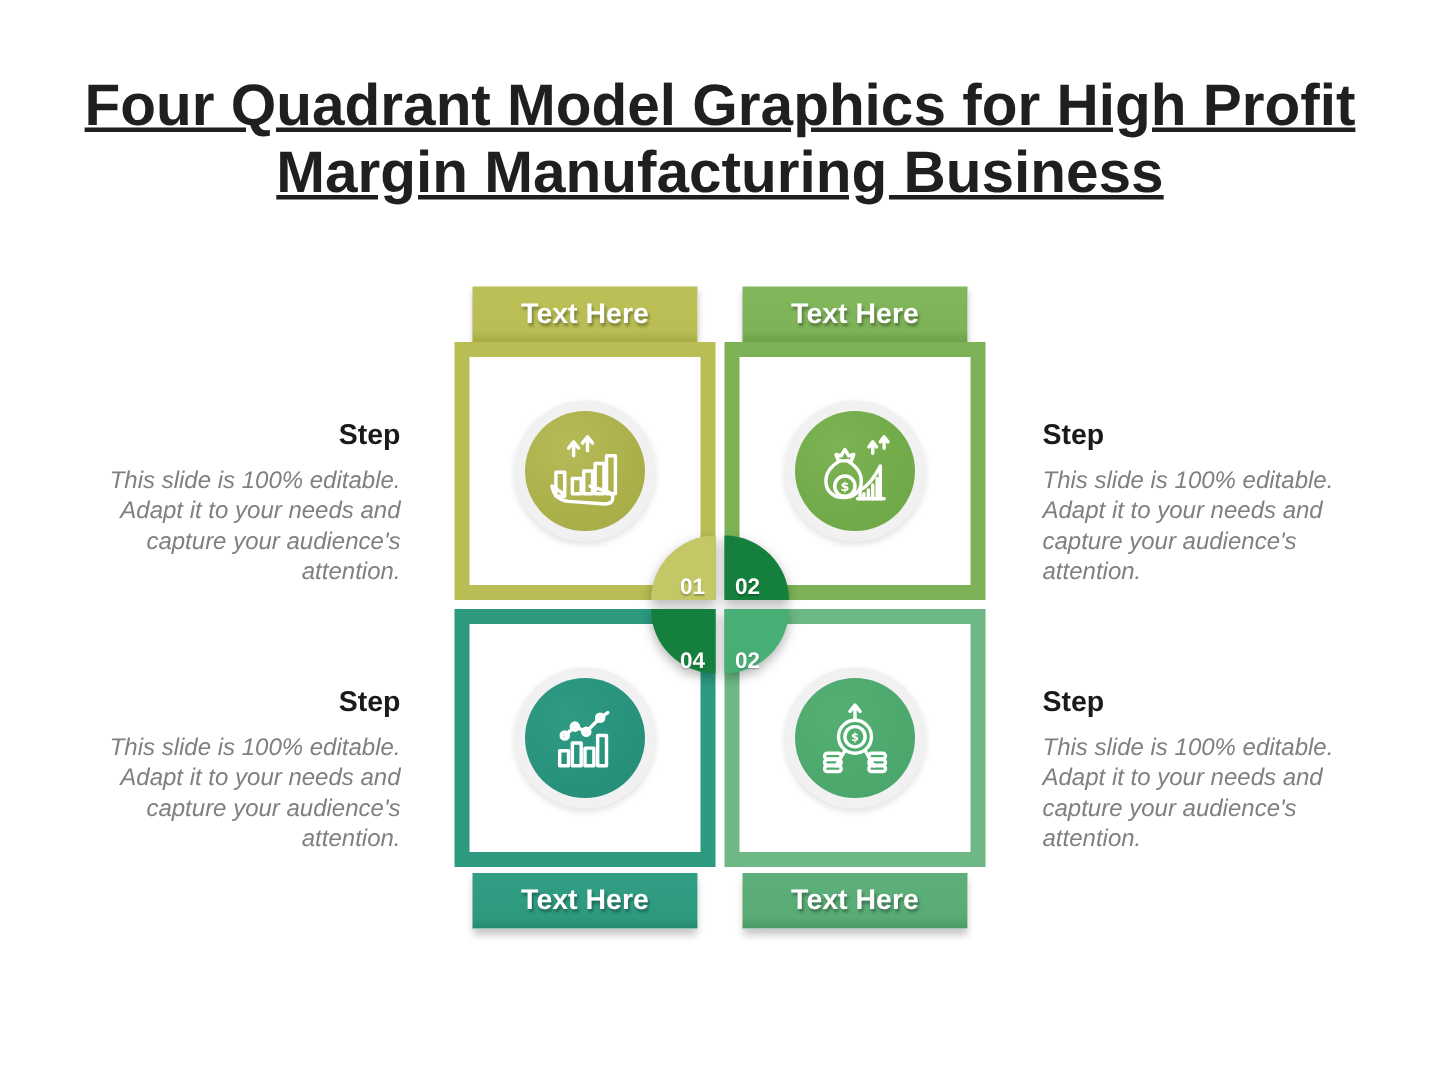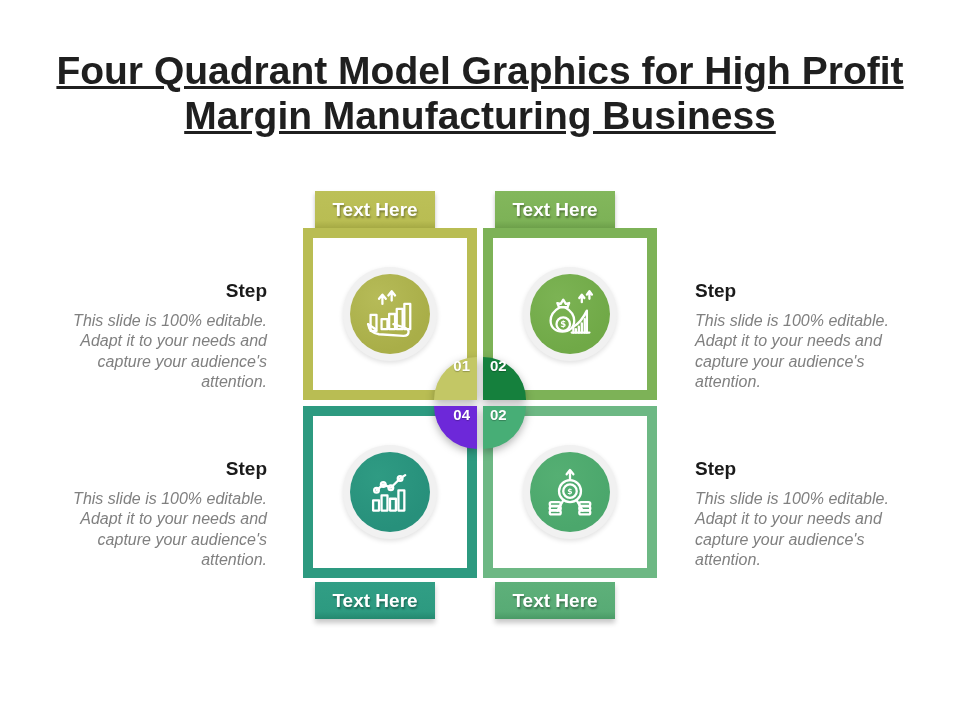--- a/index.html
+++ b/index.html
@@ -26,21 +26,21 @@
     position:absolute;width:174px;height:172px;background:#ffffff;
     border:10px solid;box-sizing:border-box;
     display:flex;align-items:center;justify-content:center;
   }
   .quad.q1{left:303px;top:228px;border-color:#b9bd53;}
   .quad.q2{left:483px;top:228px;border-color:#7db257;}
   .quad.q4{left:303px;top:406px;border-color:#2d9a80;}
   .quad.q3{left:483px;top:406px;border-color:#6db884;}
   
   .tab{
-    position:absolute;width:120px;height:37px;
+    position:absolute;width:150px;height:37px;
     display:flex;align-items:center;justify-content:center;
     color:#fff;font-weight:bold;font-size:19px;
     text-shadow:1px 2px 2px rgba(0,0,0,.35);
     box-shadow:0 3px 4px rgba(0,0,0,.25);
   }
   .tab.top{top:191px;}
   .tab.bottom{top:582px;box-shadow:0 4px 5px rgba(0,0,0,.22);}
   .tab.t1{left:315px;background:linear-gradient(180deg,#bcc058 0%,#b9bd53 80%,#a6aa44 100%);}
   .tab.t2{left:495px;background:linear-gradient(180deg,#83b75c 0%,#7db257 80%,#6da04a 100%);}
   .tab.t4{left:315px;background:linear-gradient(180deg,#319e85 0%,#2d9a80 80%,#24886f 100%);}
@@ -61,26 +61,26 @@
   .disc.c3{background:radial-gradient(circle at 35% 30%,#55af73,#4ba76c 70%);}
   .disc svg{width:54px;height:54px;}
   .disc svg *{vector-effect:non-scaling-stroke;}
   
   .badge{
     position:absolute;left:434px;top:357px;width:92px;height:92px;
     filter:drop-shadow(0 3px 4px rgba(0,0,0,.3));z-index:5;
   }
   .badge .qtr{
     position:absolute;width:43px;height:43px;
-    display:flex;align-items:flex-start;color:#fff;font-weight:bold;font-size:15px;
+    display:flex;align-items:flex-end;color:#fff;font-weight:bold;font-size:15px;
     text-shadow:0 1px 1px rgba(0,0,0,.25);
   }
   .qtr.n01{left:0;top:0;background:#c3c765;border-radius:100% 0 0 0;justify-content:flex-end;padding-right:7px;box-sizing:border-box;}
   .qtr.n02{left:49px;top:0;background:#15803d;border-radius:0 100% 0 0;justify-content:flex-start;padding-left:7px;box-sizing:border-box;}
-  .qtr.n04{left:0;top:49px;background:#6d28d9;border-radius:0 0 0 100%;justify-content:flex-end;padding-right:7px;box-sizing:border-box;}
+  .qtr.n04{left:0;top:49px;background:#15803d;border-radius:0 0 0 100%;justify-content:flex-end;padding-right:7px;box-sizing:border-box;}
   .qtr.n03{left:49px;top:49px;background:#47ae76;border-radius:0 0 100% 0;justify-content:flex-start;padding-left:7px;box-sizing:border-box;}
   .ic{stroke:#ffffff;stroke-width:2.3;fill:none;stroke-linecap:round;stroke-linejoin:round;}
   .ictxt{fill:#ffffff;font-family:"DejaVu Sans",sans-serif;font-weight:bold;}
 </style>
 </head>
 <body>
 
 <h1 class="title">Four Quadrant Model Graphics for High Profit
 Margin Manufacturing Business</h1>
 

